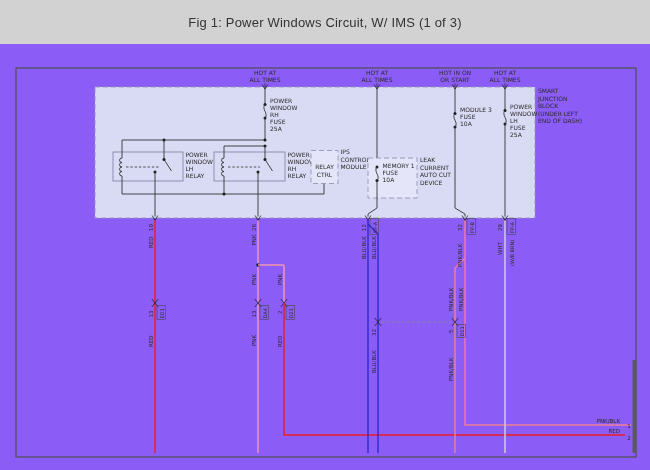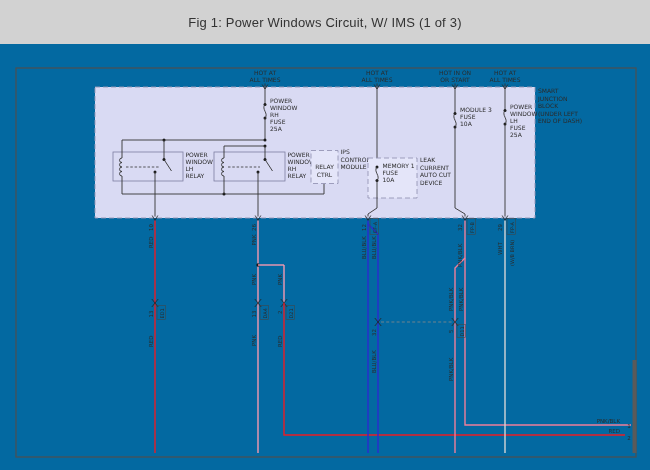--- a/index.html
+++ b/index.html
@@ -1,16 +1,16 @@
 <!DOCTYPE html>
 <html><head>
 <meta charset="utf-8">
 <style>
   html,body{margin:0;padding:0;background:#ffffff;}
-  .stage{position:relative;width:650px;height:470px;background:#0369a1;overflow:hidden;
+  .stage{position:relative;width:650px;height:470px;background:#8b5cf6;overflow:hidden;
          font-family:"Liberation Sans", sans-serif;text-align:right;}
   .titlebar{position:absolute;left:0;top:0;width:650px;height:44px;background:#d2d2d2;
             display:flex;align-items:center;justify-content:center;}
   .titlebar span{color:#333;font-size:13px;letter-spacing:.2px;}
   svg{position:absolute;left:0;top:0;}
   svg text{fill:#2b2b2b;font-family:"DejaVu Sans", sans-serif;}
   .lbl{font-size:6px;}
   .vt{font-size:5.5px;}
   .code{font-size:5px;}
   .pin{font-size:5.5px;}

